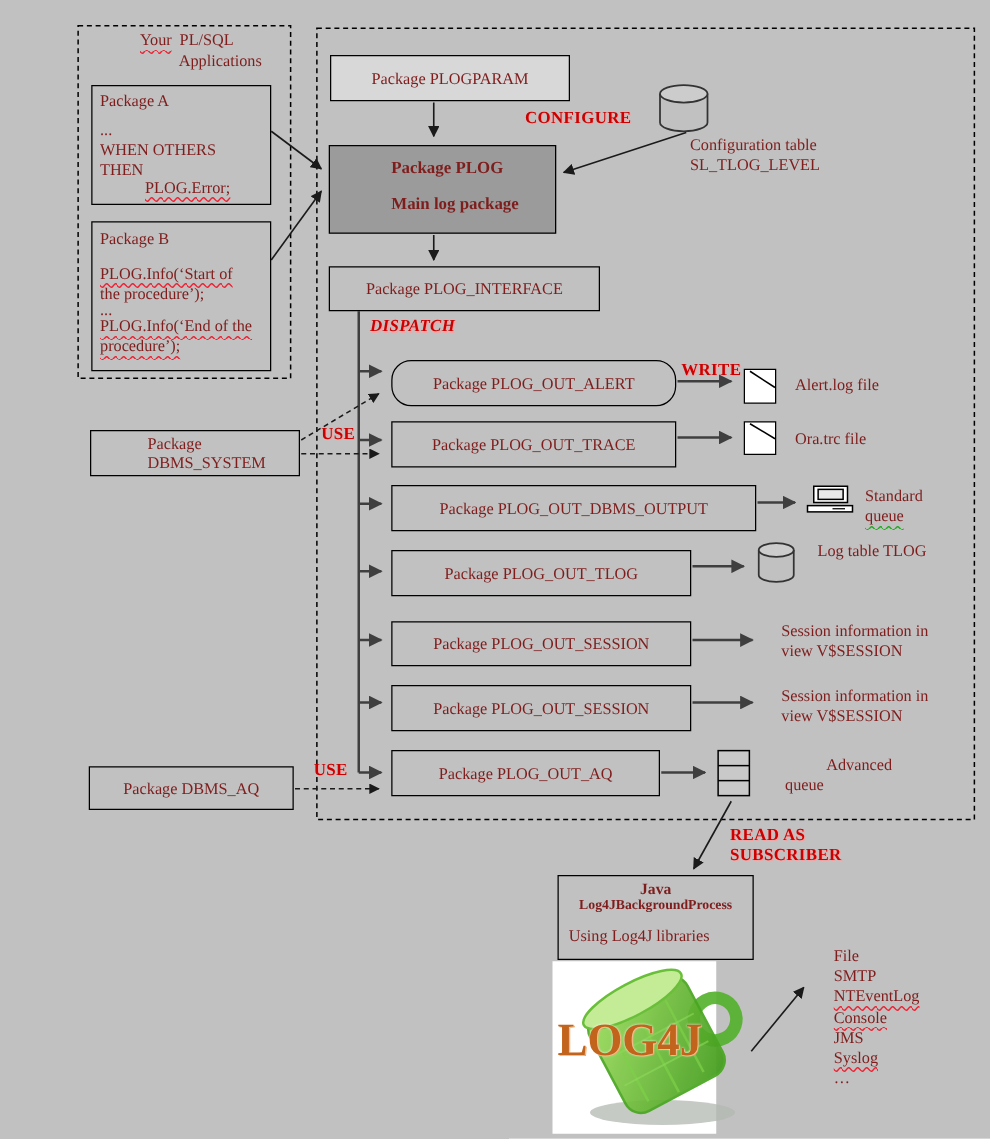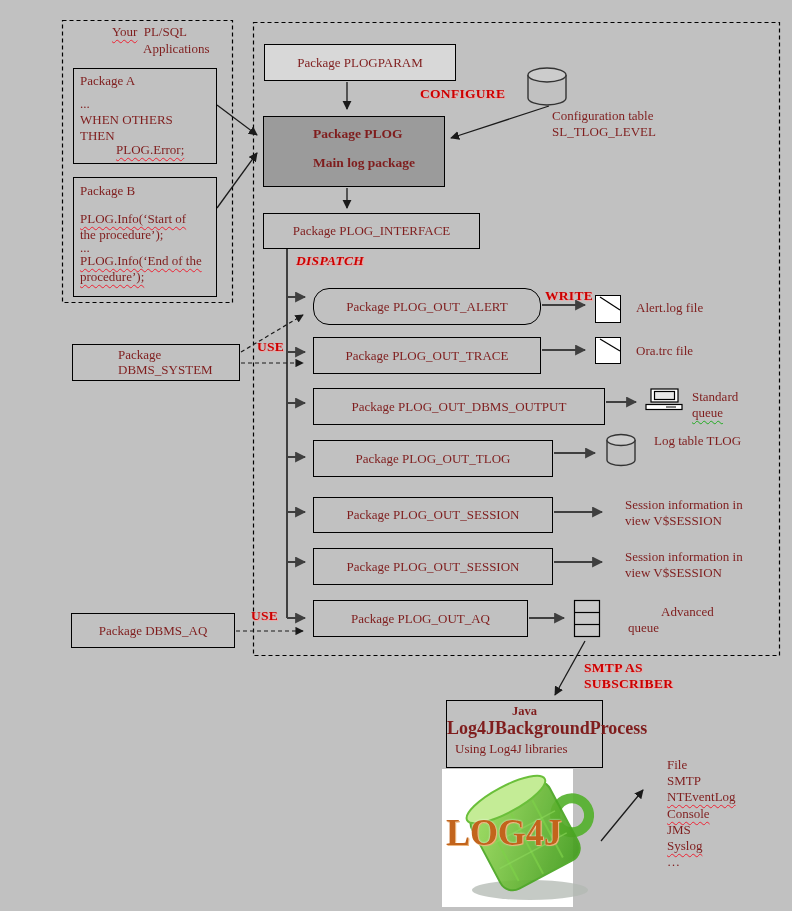--- a/index.html
+++ b/index.html
@@ -143,21 +143,21 @@
   <div class="box ctr t" style="left:263px;top:213px;width:217px;height:36px;">Package PLOG_INTERFACE</div>
 
   <div class="abs t" style="left:552px;top:108px;">Configuration table</div>
   <div class="abs t" style="left:552px;top:124px;">SL_TLOG_LEVEL</div>
 
   <div class="red" style="left:420px;top:86px;">CONFIGURE</div>
   <div class="red" style="left:296px;top:253px;font-style:italic;">DISPATCH</div>
   <div class="red" style="left:257px;top:339px;">USE</div>
   <div class="red" style="left:545px;top:288px;">WRITE</div>
   <div class="red" style="left:251px;top:608px;">USE</div>
-  <div class="red" style="left:584px;top:660px;">SMTP AS</div>
+  <div class="red" style="left:584px;top:660px;">READ AS</div>
   <div class="red" style="left:584px;top:676px;">SUBSCRIBER</div>
 
   <div class="box" style="left:72px;top:344px;width:168px;height:37px;">
     <span class="abs t" style="left:45px;top:2px;">Package</span>
     <span class="abs t" style="left:45px;top:17px;">DBMS_SYSTEM</span>
   </div>
   <div class="box ctr t" style="left:71px;top:613px;width:164px;height:35px;">Package DBMS_AQ</div>
 
   <div class="box ctr t" style="left:313px;top:288px;width:228px;height:37px;border-radius:16px;">Package PLOG_OUT_ALERT</div>
   <div class="box ctr t" style="left:313px;top:337px;width:228px;height:37px;">Package PLOG_OUT_TRACE</div>
@@ -174,21 +174,21 @@
   <div class="abs t" style="left:654px;top:433px;">Log table TLOG</div>
   <div class="abs t" style="left:625px;top:497px;">Session information in</div>
   <div class="abs t" style="left:625px;top:513px;">view V$SESSION</div>
   <div class="abs t" style="left:625px;top:549px;">Session information in</div>
   <div class="abs t" style="left:625px;top:565px;">view V$SESSION</div>
   <div class="abs t" style="left:628px;top:604px;margin-left:33px;">Advanced</div>
   <div class="abs t" style="left:628px;top:620px;">queue</div>
 
   <div class="box" style="left:446px;top:700px;width:157px;height:68px;">
     <span class="abs t bold" style="left:0;top:3px;width:100%;text-align:center;font-size:12.5px;">Java</span>
-    <span class="abs t bold" style="left:0;top:17px;width:100%;text-align:center;font-size:18px;">Log4JBackgroundProcess</span>
+    <span class="abs t bold" style="left:0;top:17px;width:100%;text-align:center;font-size:11px;">Log4JBackgroundProcess</span>
     <span class="abs t" style="left:8px;top:40px;">Using Log4J libraries</span>
   </div>
 
   <div class="abs" style="left:442px;top:769px;width:131px;height:138px;background:#ffffff;">
     <svg width="161" height="138">
       <ellipse cx="88" cy="121" rx="58" ry="10" fill="#b2b8b2" opacity="0.75"></ellipse>
       <g transform="rotate(-28 80 65)">
         <circle cx="133" cy="72" r="17" fill="none" stroke="#52b02a" stroke-width="10" opacity="0.9"></circle>
         <rect x="38" y="24" width="88" height="88" rx="14" fill="url(#mugG2)" stroke="#4aa622" stroke-width="2" opacity="0.93"></rect>
         <ellipse cx="82" cy="27" rx="44" ry="13" fill="#c4ec96" stroke="#6abf3a" stroke-width="2"></ellipse>

